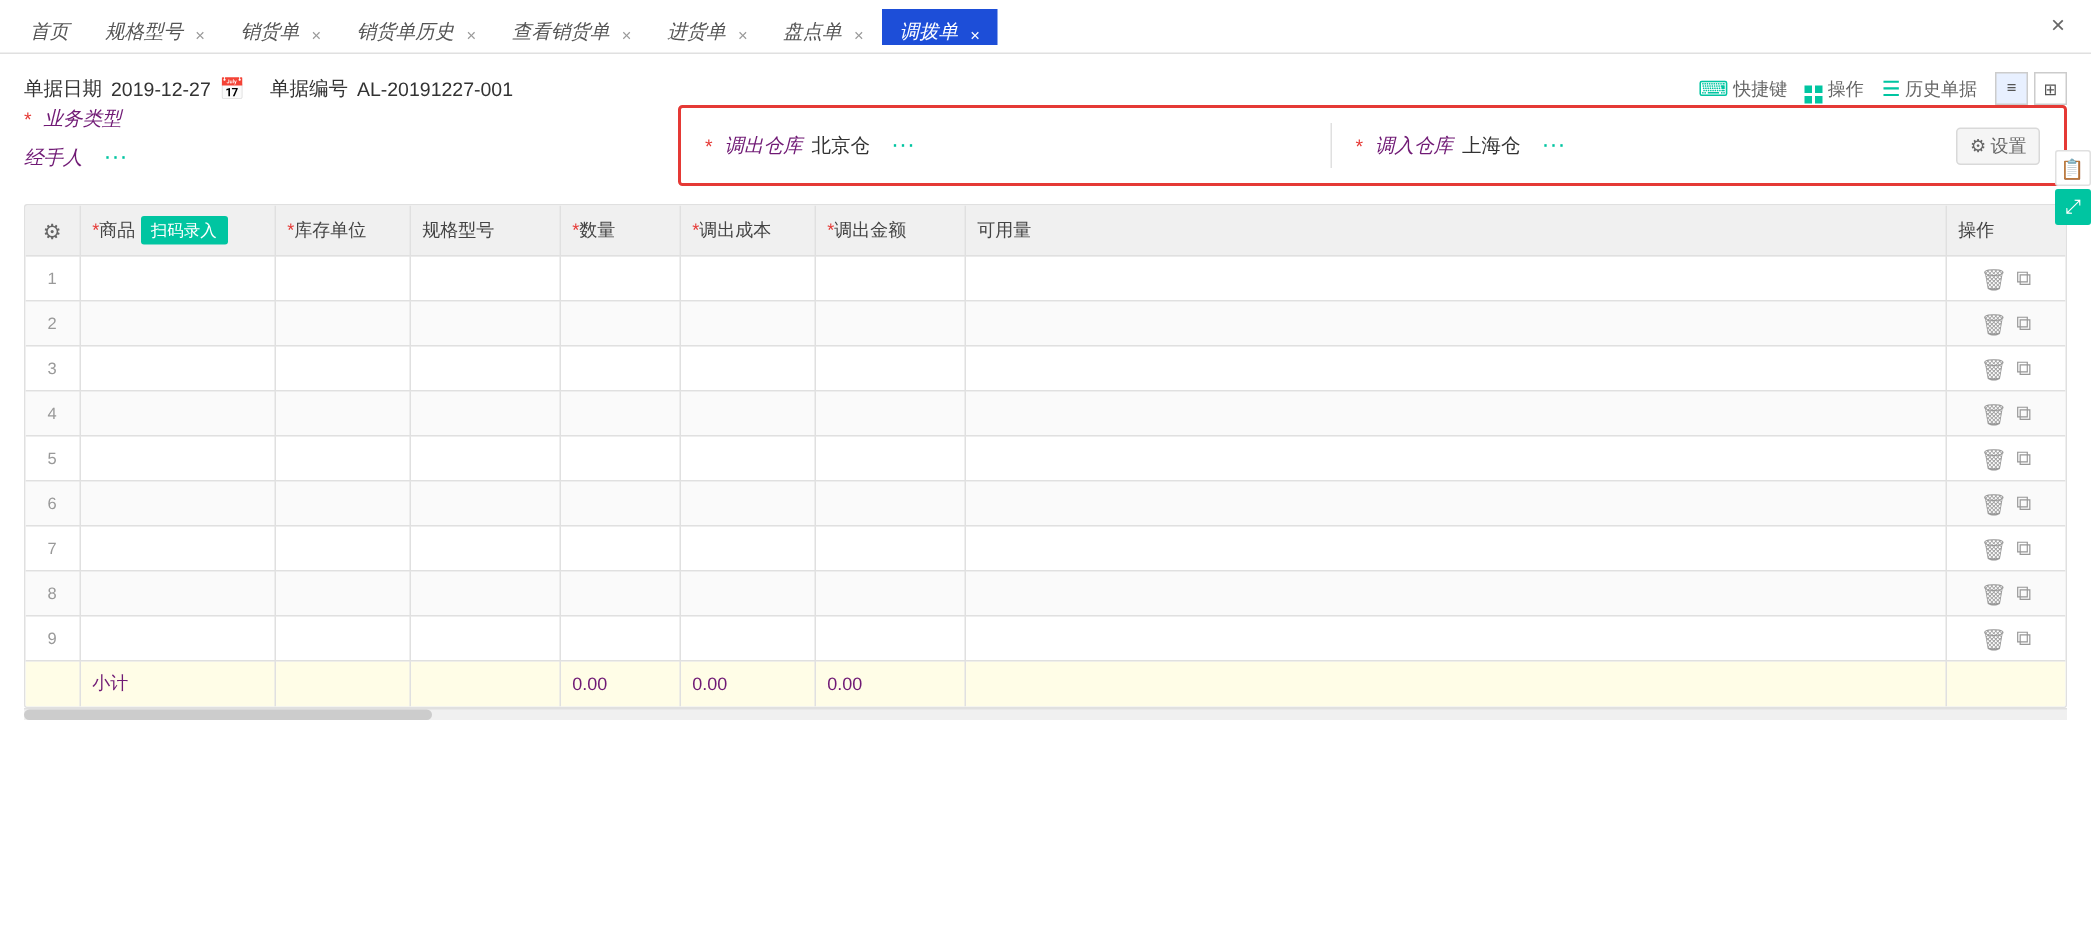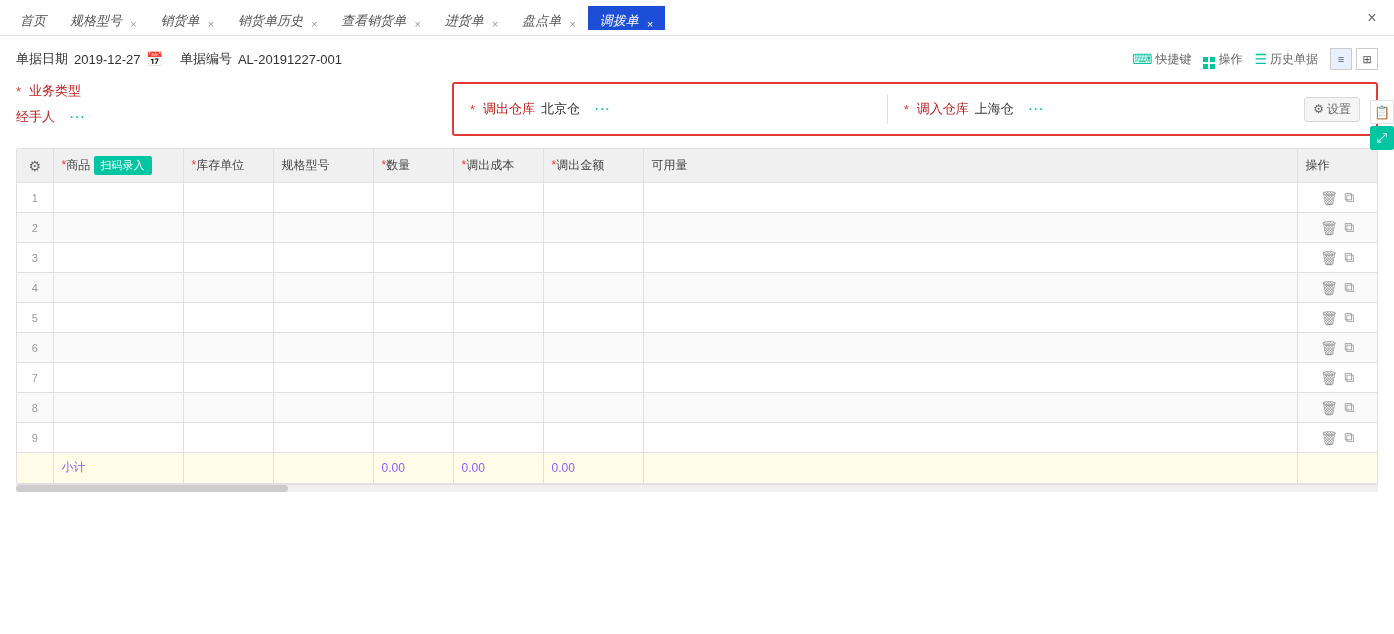--- a/index.html
+++ b/index.html
@@ -58,21 +58,20 @@
     .main-content {
       background: #fff;
       padding: 12px 16px;
       min-height: calc(634px - 36px);
     }
 
     
     .header-row {
       display: flex;
       align-items: center;
-      margin-bottom: 12px;
       gap: 16px;
     }
     .header-field {
       display: flex;
       align-items: center;
       gap: 6px;
       font-size: 13px;
     }
     .header-label { color: #333; }
     .header-value { color: #333; font-weight: normal; }
@@ -118,21 +117,21 @@
       position: relative;
     }
     .form-field {
       display: flex;
       align-items: center;
       gap: 6px;
       margin-bottom: 8px;
     }
     .form-field:last-child { margin-bottom: 0; }
     .required-star { color: #e53935; margin-right: 2px; }
-    .field-label { color: #b91c1c; white-space: nowrap; }
+    .field-label { color: #701a75; white-space: nowrap; font-style: italic; }
     .field-value { color: #333; }
     .field-select {
       display: flex;
       align-items: center;
       border: 1px solid #d9d9d9;
       border-radius: 3px;
       padding: 3px 8px;
       min-width: 180px;
       cursor: pointer;
       background: #fff;
@@ -219,21 +218,21 @@
     }
     tbody tr td:last-child { border-right: none; }
     tbody tr:nth-child(even) { background: #fafafa; }
     .row-num {
       color: #999;
       text-align: center;
       font-size: 11px;
     }
     .subtotal-row td {
       background: #fffde7 !important;
-      color: #8b5cf6;
+      color: #701a75;
       font-weight: normal;
       border-bottom: none;
     }
     .op-cell {
       display: flex;
       gap: 6px;
       align-items: center;
       justify-content: center;
     }
     .op-icon {

